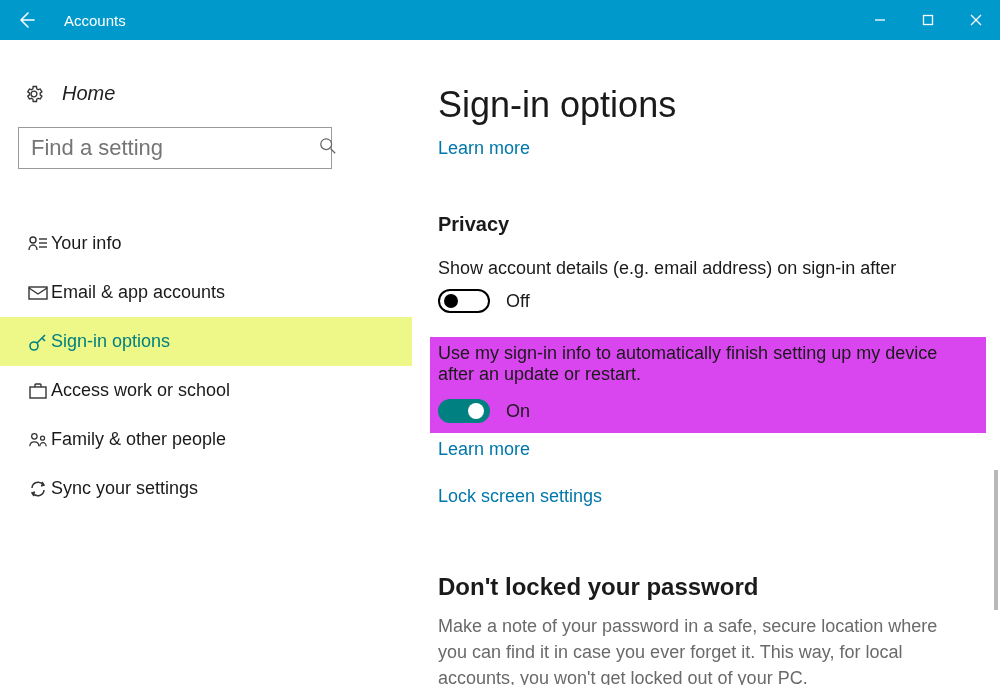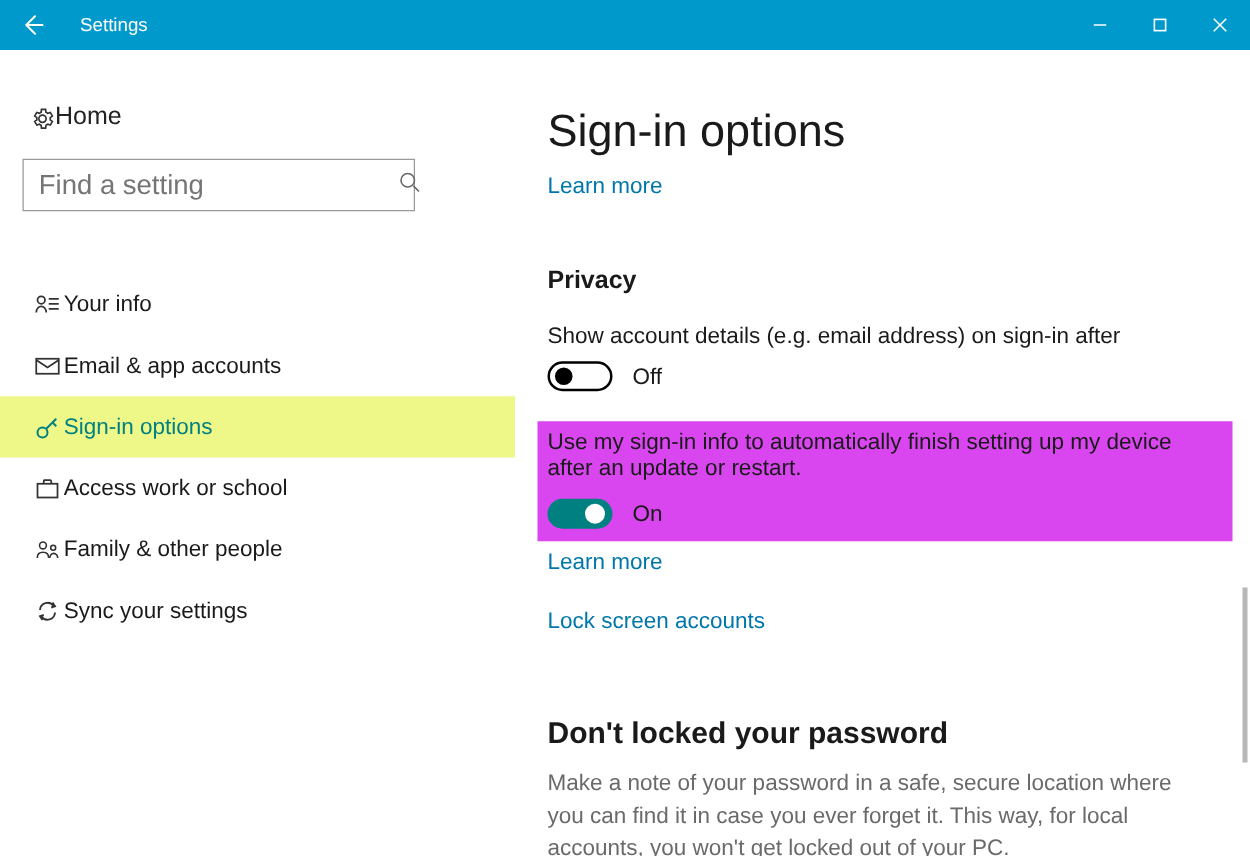--- a/index.html
+++ b/index.html
@@ -7,21 +7,21 @@
 
 .titlebar { height: 40px; background: #0099cc; color: #fff; display: flex; align-items: center; justify-content: space-between; }
 .titlebar-left { display: flex; align-items: center; gap: 24px; padding-left: 12px; }
 .back-btn { width: 28px; height: 28px; display: flex; align-items: center; justify-content: center; cursor: pointer; }
 .title-text { font-size: 15px; font-weight: 400; }
 .titlebar-right { display: flex; }
 .win-btn { width: 48px; height: 40px; display: flex; align-items: center; justify-content: center; cursor: pointer; }
 
 .content { display: flex; height: calc(685px - 40px); }
 .sidebar { width: 350px; padding: 34px 18px 0 18px; }
-.home-row { display: flex; align-items: flex-end; padding: 8px 6px 22px 6px; }
+.home-row { display: flex; align-items: center; gap: 18px; padding: 8px 6px 22px 6px; font-style: italic; }
 .home-row .lbl { font-size: 20px; color: #222; }
 .search-box { width: 100%; height: 42px; border: 1px solid #9a9a9a; display: flex; align-items: center; padding: 0 12px; margin-bottom: 50px; }
 .search-input { flex: 1; border: none; outline: none; font-size: 22px; color: #c2410c; background: transparent; }
 .cat-header { font-size: 17px; color: #6a6a6a; margin: 0 0 18px 6px; }
 
 .nav-item { display: flex; align-items: center; gap: 3px; padding: 14px 10px; margin-left: -18px; margin-right: -80px; padding-left: 28px; cursor: pointer; font-size: 18px; color: #1a1a1a; }
 .nav-item.selected { background: #eef888; color: #008080; }
 .nav-item.selected .lbl { color: #008080; }
 .nav-item .lbl { color: #1a1a1a; }
 .nav-icon { width: 20px; height: 20px; display: flex; align-items: center; justify-content: center; }
@@ -53,21 +53,21 @@
 </head>
 <body>
 
 <div class="titlebar">
   <div class="titlebar-left">
     <div class="back-btn">
       <svg width="20" height="20" viewBox="0 0 20 20">
           <path d="M12 3 L5 10 L12 17 M5 10 H18" stroke="#fff" stroke-width="1.6" fill="none" stroke-linecap="round" stroke-linejoin="round"></path>
         </svg>
     </div>
-    <div class="title-text">Settings</div>
+    <div class="title-text">Accounts</div>
   </div>
   <div class="titlebar-right">
     <div class="win-btn">
         <svg width="12" height="12">
           <line x1="1" y1="6" x2="11" y2="6" stroke="#fff" stroke-width="1.3"></line>
         </svg>
       </div>
     <div class="win-btn">
         <svg width="12" height="12">
           <rect x="1.5" y="1.5" width="9" height="9" stroke="#fff" stroke-width="1.3" fill="none"></rect>
@@ -189,20 +189,20 @@
       <div class="setting-desc">Use my sign-in info to automatically finish setting up my device after an update or restart.</div>
       <div class="toggle-row">
         <div class="toggle on">
             <div class="knob"></div>
           </div>
         <div class="toggle-label">On</div>
       </div>
     </div>
 
     <a class="link2">Learn more</a><br>
-    <a class="link2">Lock screen accounts</a>
+    <a class="link2">Lock screen settings</a>
 
     <div class="sub-h">Don't locked your password</div>
     <div class="note">Make a note of your password in a safe, secure location where you can find it in case you ever forget it. This way, for local accounts, you won't get locked out of your PC.</div>
 
     <div class="scrollbar-track"></div>
   </div>
 </div>
 
 </body></html>

